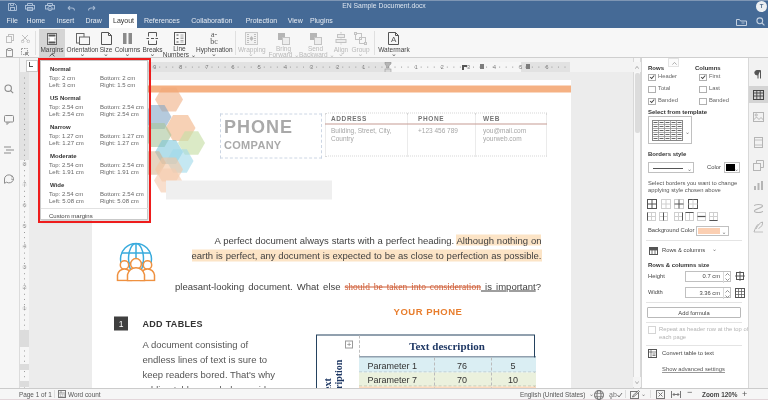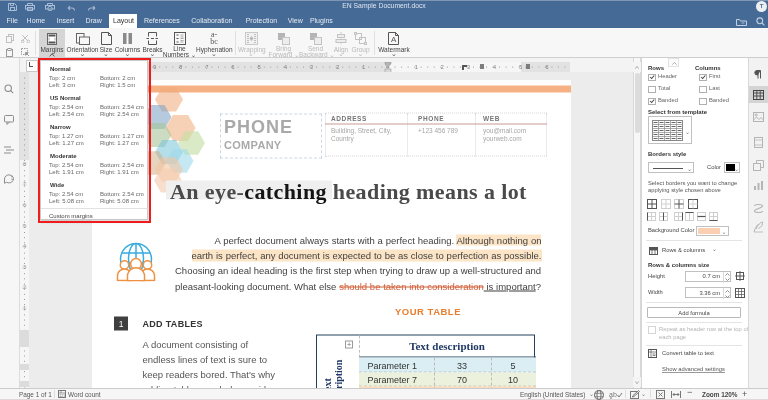--- a/index.html
+++ b/index.html
@@ -454,27 +454,25 @@
   <div class="abs" style="left:383px;top:36px;width:1px;height:44px;border-left:1px dotted #d8d8d8;"></div>
   <div class="abs" style="left:233px;top:47px;width:222px;height:1px;background:#c59c94;"></div>
   <div class="abs" style="left:239px;top:38.5px;font-size:6.5px;font-weight:bold;color:#757575;letter-spacing:0.6px;">ADDRESS</div>
   <div class="abs" style="left:326px;top:38.5px;font-size:6.5px;font-weight:bold;color:#757575;letter-spacing:0.6px;">PHONE</div>
   <div class="abs" style="left:391px;top:38.5px;font-size:6.5px;font-weight:bold;color:#757575;letter-spacing:0.6px;">WEB</div>
   <div class="abs" style="left:239px;top:50.5px;width:72px;font-size:6.5px;color:#a6a6a6;line-height:7.6px;">Building, Street, City, Country</div>
   <div class="abs" style="left:326px;top:50.5px;font-size:6.5px;color:#a6a6a6;">+123 456 789</div>
   <div class="abs" style="left:391px;top:50.5px;font-size:6.5px;color:#a6a6a6;line-height:7.6px;">you@mail.com<br>yourweb.com</div>
 
   <div class="abs" style="left:74px;top:104px;width:166px;height:19px;background:#efefef;"></div>
-  <div class="abs" style="left:78px;top:102.5px;font-family:'Liberation Serif',serif;font-size:22px;letter-spacing:0.4px;font-weight:bold;color:#4a4a4a;white-space:nowrap;">An eye-<span style="color:#141414;">catching</span> heading means a lot</div>
 
 
   <div class="abs pline" style="left:122.5px;top:158.5px;width:327px;">A perfect document always starts with a perfect heading. <span style="background:#fce4c6;">Although nothing on</span></div>
   <div class="abs pline" style="left:99.5px;top:173.3px;width:350px;background:#fce4c6;">earth is perfect, any document is expected to be as close to perfection as possible.</div>
-  <div class="abs pline" style="left:83px;top:188.3px;width:366px;">Choosing an ideal heading is the first step when trying to draw up a well-structured and</div>
-  <div class="abs pline" style="left:83px;top:204px;width:366px;">pleasant-looking document. What else <span style="color:#d0603a;text-decoration:line-through;">should be taken into consideration</span><span style="text-decoration:underline;"> is important</span>?</div>
+  <div class="abs pline" style="left:83px;top:204px;width:366px;">pleasant-looking document. What else <span style="color:#d0603a;text-decoration:line-through;font-family:Liberation Serif, serif;">should be taken into consideration</span><span style="text-decoration:underline;"> is important</span>?</div>
 
   <svg class="abs" style="left:24px;top:166px" width="40" height="39" viewBox="0 0 40 39">
     <g stroke="#39abdd" stroke-width="1.5" fill="none">
       <circle cx="20" cy="16.5" r="15.5"></circle>
       <ellipse cx="20" cy="16.5" rx="7.5" ry="15.5"></ellipse>
       <path d="M20 1 v31"></path>
       <path d="M5.6 10.5 h28.8 M4.5 20.5 h31"></path>
     </g>
     <g stroke="#ef9140" stroke-width="1.5" fill="#fff">
       <circle cx="8.5" cy="22.5" r="4.2"></circle>
@@ -483,39 +481,39 @@
       <path d="M24.5 38 v-5.5 a7 7 0 0 1 7-6 a7 7 0 0 1 7 6 V38 z"></path>
       <circle cx="20" cy="21.5" r="5.4"></circle>
       <path d="M11.5 38.2 v-6 a8.5 8.5 0 0 1 8.5-7 a8.5 8.5 0 0 1 8.5 7 v6 z"></path>
     </g>
   </svg>
 
   <div class="abs" style="left:22px;top:240px;width:14px;height:14px;background:#3f3f3f;color:#fff;font-size:8.5px;text-align:center;line-height:14px;">1</div>
   <div class="abs" style="left:50.5px;top:242.5px;font-size:9px;font-weight:bold;color:#333;letter-spacing:0.3px;">ADD TABLES</div>
   <div class="abs" style="left:50.5px;top:260px;width:146px;font-size:9.5px;color:#555;line-height:15px;">A document consisting of<br>endless lines of text is sure to<br>keep readers bored. That's why<br>adding tables can help provide</div>
 
-  <div class="abs" style="left:286px;top:229px;width:100px;text-align:center;font-size:9.5px;font-weight:bold;color:#e87e2e;letter-spacing:0.5px;">YOUR TABLE</div>
+  <div class="abs" style="left:286px;top:229px;width:100px;text-align:center;font-size:9.5px;font-weight:bold;color:#e87e2e;letter-spacing:0.5px;">YOUR PHONE</div>
 
   <div class="abs" style="left:223.5px;top:258px;width:219px;height:75px;border:1px solid #24425f;background:#fff;">
 
     <div class="abs" style="left:42px;top:0;width:177px;height:22px;border-bottom:1px solid #24425f;border-left:1px dashed #c0c0c0;"></div>
     <div class="abs" style="left:42px;top:4px;width:177px;text-align:center;font-family:'Liberation Serif',serif;font-size:11px;font-weight:bold;color:#1f3864;">Text description</div>
 
     <svg class="abs" style="left:0;top:0" width="42" height="64" viewBox="0 0 42 64">
       <text transform="rotate(-90 14 52)" x="14" y="52" text-anchor="middle" font-family="Liberation Serif" font-size="10" font-weight="bold" fill="#1f3864">Text</text>
       <text transform="rotate(-90 25 48)" x="25" y="48" text-anchor="middle" font-family="Liberation Serif" font-size="10" font-weight="bold" fill="#1f3864">description</text>
     </svg>
 
     <div class="abs" style="left:42px;top:22px;width:177px;height:15px;background:#daeef3;border-bottom:1px dashed #b9c6cd;"></div>
     <div class="abs" style="left:42px;top:37px;width:177px;height:14.5px;background:#ebf1dd;border-bottom:1px dashed #c0c9b4;"></div>
     <div class="abs" style="left:42px;top:51.5px;width:177px;height:13.5px;background:#fcd9bc;"></div>
     <div class="abs" style="left:117px;top:22px;width:1px;height:43px;border-left:1px dashed #bbb;"></div>
     <div class="abs" style="left:174.5px;top:22px;width:1px;height:43px;border-left:1px dashed #bbb;"></div>
     <div class="abs" style="left:51px;top:25px;font-size:9px;color:#333;">Parameter 1</div>
-    <div class="abs" style="left:117px;top:25px;width:57px;text-align:center;font-size:9px;color:#333;">33</div>
+    <div class="abs" style="left:117px;top:25px;width:57px;text-align:center;font-size:9px;color:#333;">76</div>
     <div class="abs" style="left:174.5px;top:25px;width:44px;text-align:center;font-size:9px;color:#333;">5</div>
     <div class="abs" style="left:51px;top:39.5px;font-size:9px;color:#333;">Parameter 7</div>
     <div class="abs" style="left:117px;top:39.5px;width:57px;text-align:center;font-size:9px;color:#333;">70</div>
     <div class="abs" style="left:174.5px;top:39.5px;width:44px;text-align:center;font-size:9px;color:#333;">10</div>
     <div class="abs" style="left:51px;top:56.5px;font-size:9px;color:#333;">Parameter 3</div>
     <div class="abs" style="left:117px;top:56.5px;width:57px;text-align:center;font-size:9px;color:#7a52c5;">155</div>
     <div class="abs" style="left:174.5px;top:56.5px;width:44px;text-align:center;font-size:9px;color:#333;">5</div>
   </div>
 
   <div class="abs" style="left:253px;top:264px;width:8px;height:8px;border:1px solid #9a9a9a;background:#fff;color:#777;font-size:8px;line-height:6px;text-align:center;">+</div>

